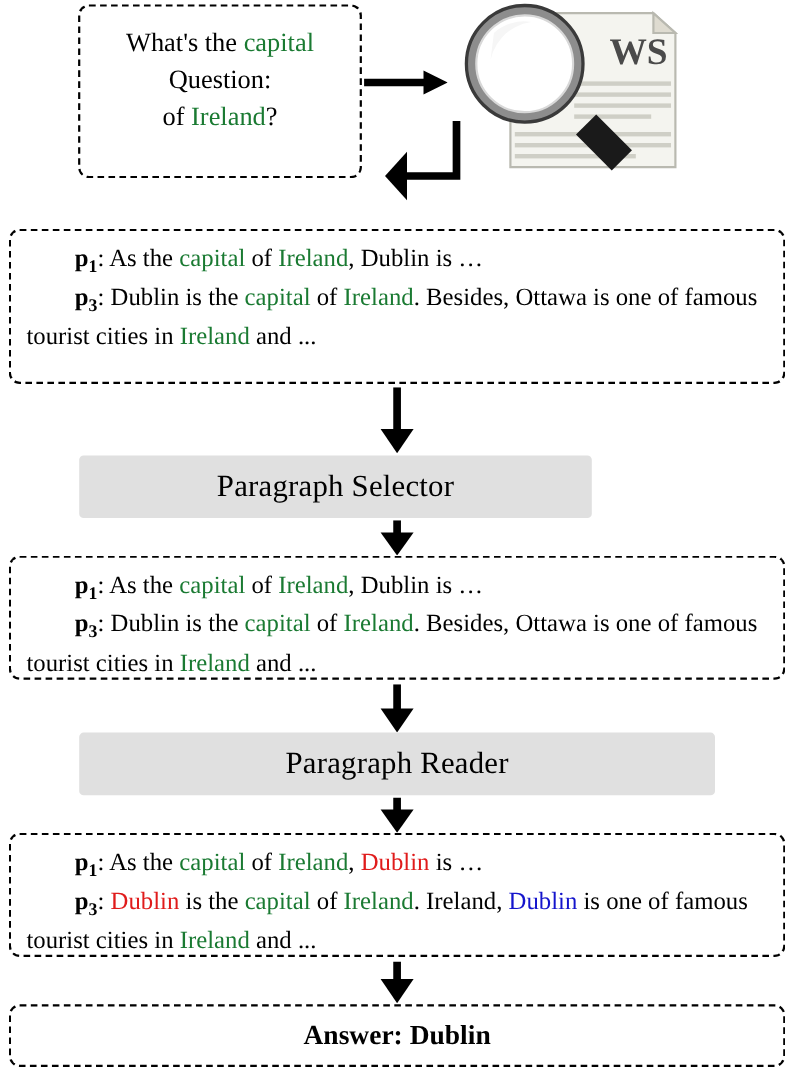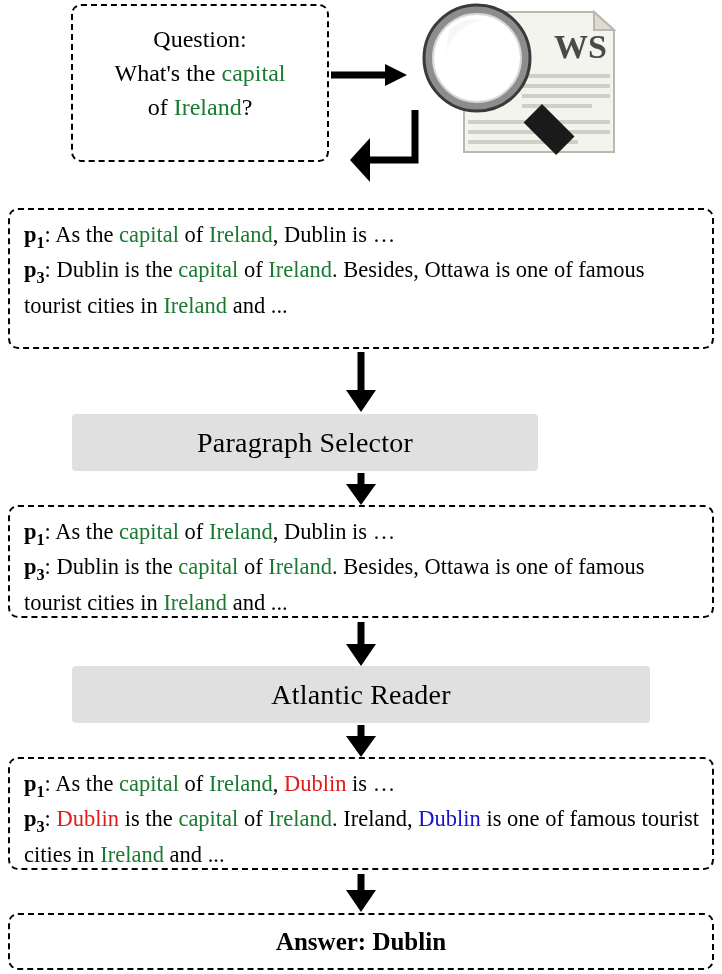--- a/index.html
+++ b/index.html
@@ -29,21 +29,21 @@
     background: #e0e0e0;
     border-radius: 4px;
     box-sizing: border-box;
     display: flex;
     align-items: center;
     justify-content: center;
   }
   .grn { color: #1a7a32; }
   .red { color: #e01b1b; }
   .blu { color: #1414cc; }
-  .plabel { font-weight: bold; }
+  .plabel { font-weight: bold; margin-left: 44px; }
   .plabel sub { font-weight: bold; font-size: 0.72em; }
 
   
   #question-box {
     left: 71px;
     top: 4px;
     width: 258px;
     height: 158px;
     padding: 16px 10px 0 10px;
     text-align: center;
@@ -107,24 +107,24 @@
 
   
   .arrow {
     position: absolute;
   }
 </style>
 </head>
 <body>
 
 <div class="dashed-box" id="question-box">
-  <div>Question:</div>
   <div>
     <span>What's the </span><span class="grn">capital</span>
   </div>
+  <div>Question:</div>
   <div>
     <span>of </span><span class="grn">Ireland</span><span>?</span>
   </div>
 </div>
 
 <div id="retriever-illustration">
   <svg width="270" height="170" viewBox="0 0 270 170">
 
     <g>
       <path d="M60 12 h130 l20 18 v122 h-150 z" fill="#f4f4ef" stroke="#b9b9b0" stroke-width="2"></path>
@@ -184,21 +184,21 @@
     <div class="para-line"><span class="plabel">p<sub>1</sub></span><span>: As the </span><span class="grn">capital</span><span> of </span><span class="grn">Ireland</span><span>, Dublin is …</span></div>
     <div class="para-line"><span class="plabel">p<sub>3</sub></span><span>: Dublin is the </span><span class="grn">capital</span><span> of </span><span class="grn">Ireland</span><span>. Besides, Ottawa is one of famous tourist cities in </span><span class="grn">Ireland</span><span> and ...</span></div>
   </div>
 
 <svg class="arrow" style="left:340px; top:622px;" width="42" height="44">
   <line x1="21" y1="0" x2="21" y2="24" stroke="#000" stroke-width="7"></line>
   <polygon points="6,22 36,22 21,44" fill="#000"></polygon>
 </svg>
 
 <div class="solid-box" id="reader-box">
-  <span class="module-label">Atlantic Reader</span>
+  <span class="module-label">Paragraph Reader</span>
 </div>
 
 <svg class="arrow" style="left:340px; top:725px;" width="42" height="32">
   <line x1="21" y1="0" x2="21" y2="14" stroke="#000" stroke-width="7"></line>
   <polygon points="6,11 36,11 21,32" fill="#000"></polygon>
 </svg>
 
 <div class="dashed-box para-block" id="paras-read">
     <div class="para-line"><span class="plabel">p<sub>1</sub></span><span>: As the </span><span class="grn">capital</span><span> of </span><span class="grn">Ireland</span><span>, </span><span class="red">Dublin</span><span> is …</span></div>
     <div class="para-line"><span class="plabel">p<sub>3</sub></span><span>: </span><span class="red">Dublin</span><span> is the </span><span class="grn">capital</span><span> of </span><span class="grn">Ireland</span><span>. Ireland, </span><span class="blu">Dublin</span><span> is one of famous tourist cities in </span><span class="grn">Ireland</span><span> and ...</span></div>

